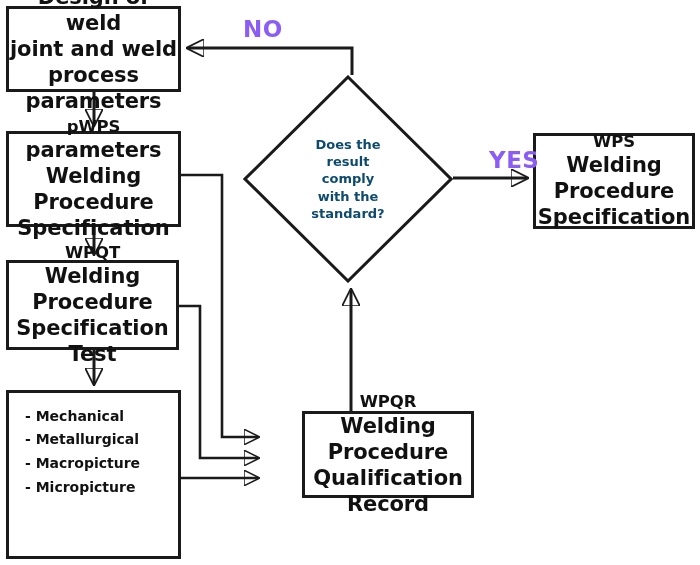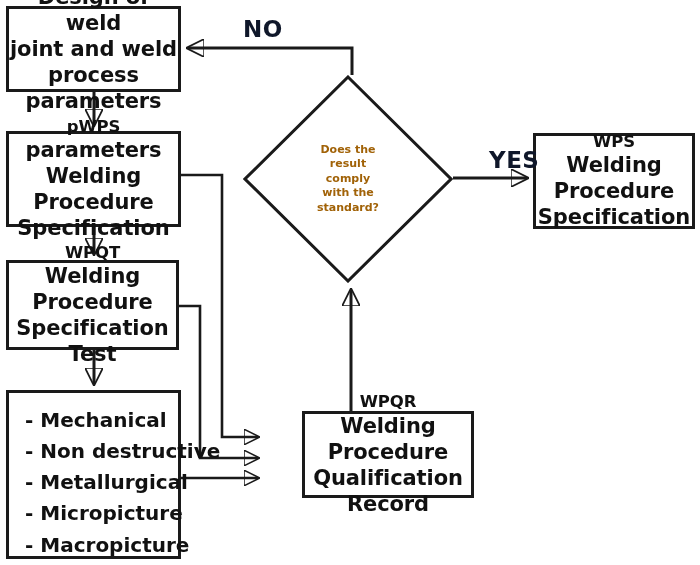--- a/index.html
+++ b/index.html
@@ -46,52 +46,52 @@
   #node-testing {
     left: 6px; top: 390px; width: 175px; height: 169px;
     align-items: stretch; justify-content: flex-start; padding: 8px 0 0 0;
   }
   #node-testing .title {
     text-align: center; font-size: 17px; font-weight: bold; letter-spacing: 0.6px;
     margin-bottom: 5px;
   }
   #node-testing .bullets { padding-left: 16px; }
   #node-testing .bullets .bullet {
-    text-align: left; font-size: 20px; font-weight: bold; margin: 6.5px 0;
+    text-align: left; font-size: 14px; font-weight: bold; margin: 6.5px 0;
     white-space: nowrap;
   }
   
   #node-wpqr  { left: 265px; top: 411px; width: 172px; height: 87px; margin-left: 37px; }
   
   #node-wps   { left: 533px; top: 133px; width: 162px; height: 96px; }
 
   
   #node-decision {
     position: absolute;
     left: 243px; top: 75px; width: 210px; height: 208px;
     z-index: 2;
   }
   #node-decision svg { position: absolute; inset: 0; }
   #decision-label {
     position: absolute;
     left: 0; top: 0; width: 210px; height: 208px;
     display: flex; flex-direction: column;
     align-items: center; justify-content: center;
     text-align: center;
-    font-size: 11px; font-weight: bold; color: #a16207;
+    font-size: 13px; font-weight: bold; color: #0c4a6e;
     line-height: 1.32;
     z-index: 3;
   }
 
   
   .edge-label {
     position: absolute;
     font-family: "DejaVu Sans", sans-serif;
     font-weight: bold;
-    color: #0f172a;
+    color: #8b5cf6;
     z-index: 4;
     white-space: nowrap;
   }
   #label-no  { left: 243px; top: 16px;  font-size: 23px; letter-spacing: 0.5px; }
   #label-yes { left: 461px; top: 147px; font-size: 23px; letter-spacing: 0.5px; margin-left: 28px; }
 
   
   #edges {
     position: absolute; left: 0; top: 0; width: 700px; height: 565px;
     z-index: 1;
@@ -166,24 +166,23 @@
 
   <div class="node" id="node-wpqt">
     <span class="ln hdr">WPQT</span>
     <span class="ln">Welding Procedure</span>
     <span class="ln">Specification Test</span>
   </div>
 
   <div class="node" id="node-testing">
     <div class="bullets">
       <div class="bullet">- Mechanical</div>
-      <div class="bullet">- Non destructive</div>
       <div class="bullet">- Metallurgical</div>
+      <div class="bullet">- Macropicture</div>
       <div class="bullet">- Micropicture</div>
-      <div class="bullet">- Macropicture</div>
     </div>
   </div>
 
   <div class="node" id="node-wpqr">
     <span class="ln hdr">WPQR</span>
     <span class="ln">Welding Procedure</span>
     <span class="ln">Qualification</span>
     <span class="ln">Record</span>
   </div>
 

